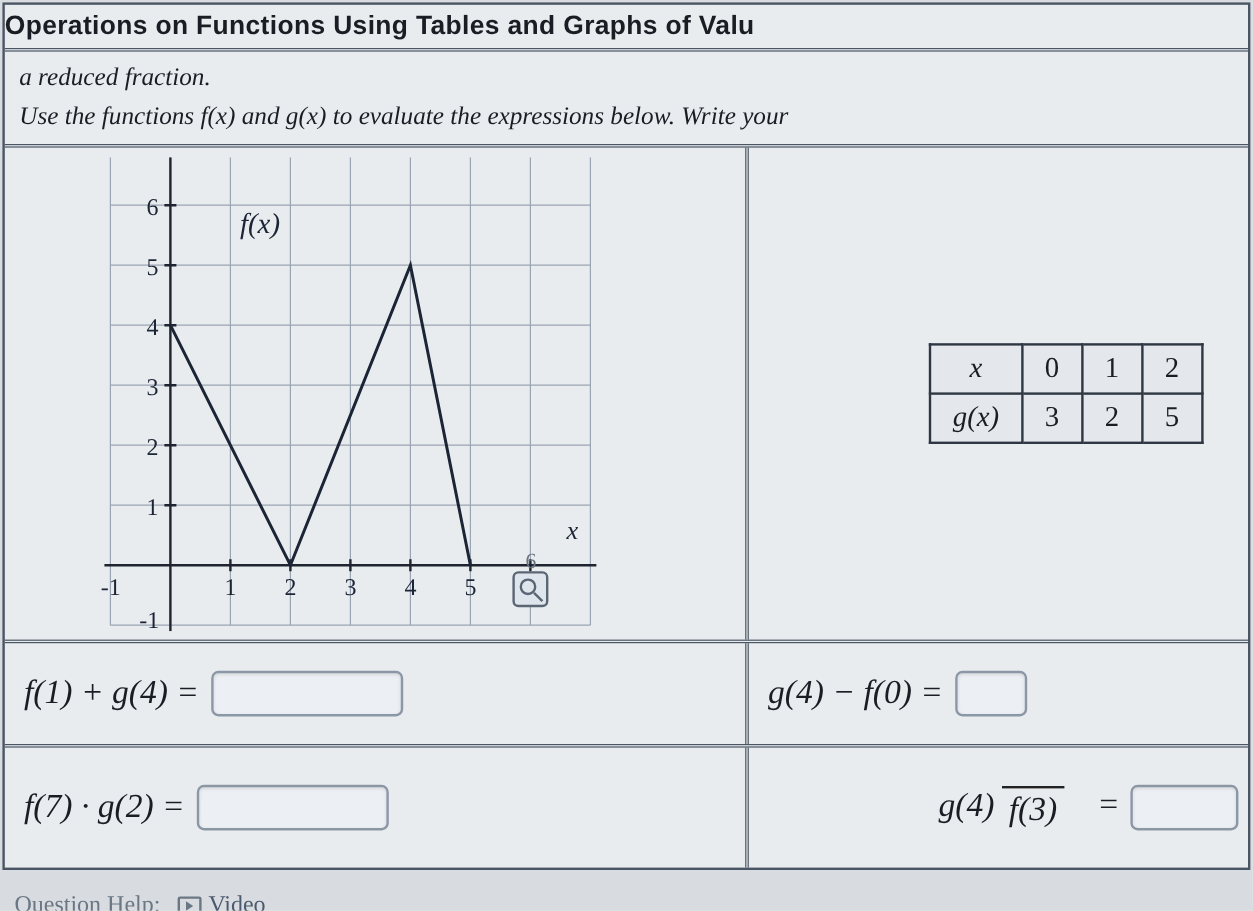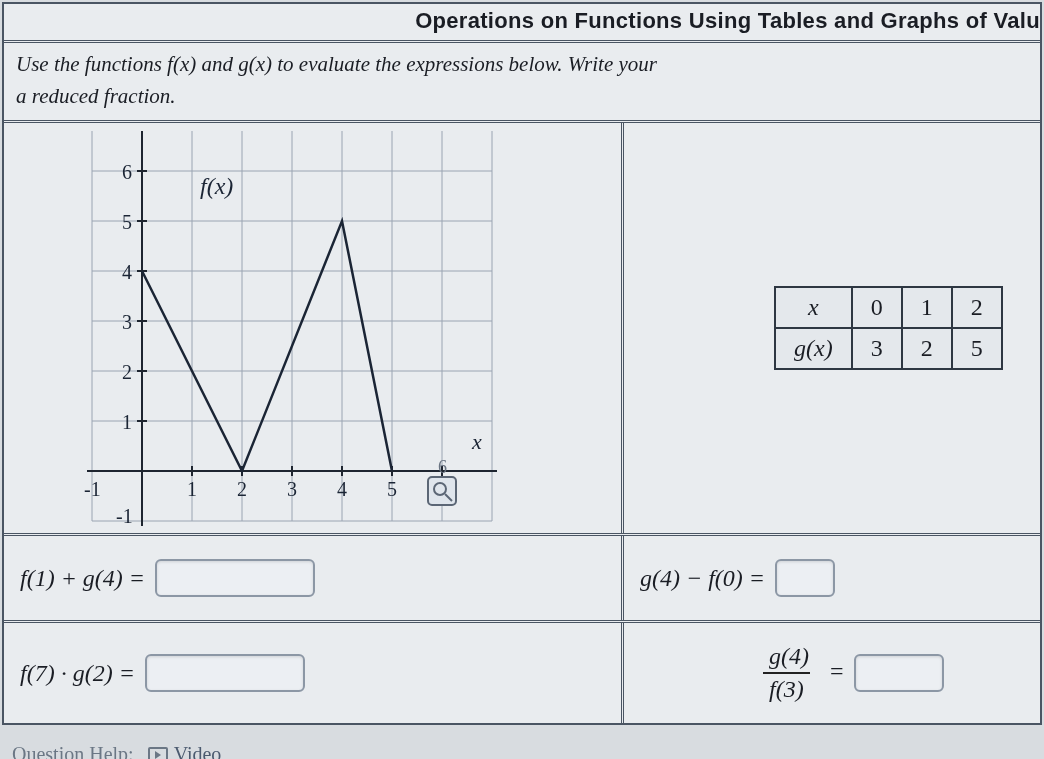--- a/index.html
+++ b/index.html
@@ -12,21 +12,21 @@
     width: 1044px;
     height: 759px;
     overflow: hidden;
   }
   .page {
     background: #e9ecef;
     border: 2px solid #4a5563;
     margin: 2px;
   }
   .header-title {
-    text-align: right;
+    text-align: left;
     font-weight: bold;
     font-size: 22px;
     padding: 4px 0 6px 0;
     border-bottom: 3px double #4a5563;
     letter-spacing: 0.3px;
     font-family: Verdana, Geneva, sans-serif;
     color: #1a1d24;
     white-space: nowrap;
     overflow: hidden;
   }
@@ -68,40 +68,40 @@
     align-items: flex-start;
   }
   .table-cell {
     height: 410px;
     align-items: center;
     justify-content: flex-start;
     padding-left: 150px;
   }
   .math {
     font-family: 'Times New Roman', Times, serif;
-    font-size: 24px;
+    font-size: 28px;
     font-style: italic;
   }
   .answer-box {
     display: inline-block;
     min-width: 160px;
     height: 38px;
     border: 2px solid #8c97a5;
     border-radius: 6px;
     background: #eceff3;
     vertical-align: middle;
     margin-left: 10px;
     box-shadow: inset 0 1px 3px rgba(0,0,0,0.12);
   }
   .frac {
     display: inline-flex;
-    flex-direction: column;
-    align-items: flex-start;
+    flex-direction: row;
+    align-items: center;
     vertical-align: middle;
-    margin: 0 9px;
+    margin: 0 22px;
   }
   .frac .num { padding: 0 6px 2px 6px; }
   .frac .den { border-top: 2px solid #222; padding: 2px 6px 0 6px; }
 
   
   .gtable {
     border-collapse: collapse;
     font-family: 'Times New Roman', serif;
     font-size: 24px;
   }
@@ -152,24 +152,24 @@
   }
 </style>
 </head>
 <body>
 
 <div class="page">
 
   <div class="header-title">Operations on Functions Using Tables and Graphs of Valu</div>
 
   <div class="instructions">
+    <div>a reduced fraction.</div>
     <div>
       <span>Use the functions </span><span class="fxgx">f(x)</span><span> and </span><span class="fxgx">g(x)</span><span> to evaluate the expressions below. Write your </span>
     </div>
-    <div>a reduced fraction.</div>
   </div>
 
   <div class="row">
     <div class="cell-left graph-cell">
       <div class="graph-wrap">
         <svg width="480" height="395" viewBox="0 0 480 395">
 
           <g stroke="#9aa4b2" stroke-width="1">
 
             <line x1="20" y1="0" x2="20" y2="390"></line>

